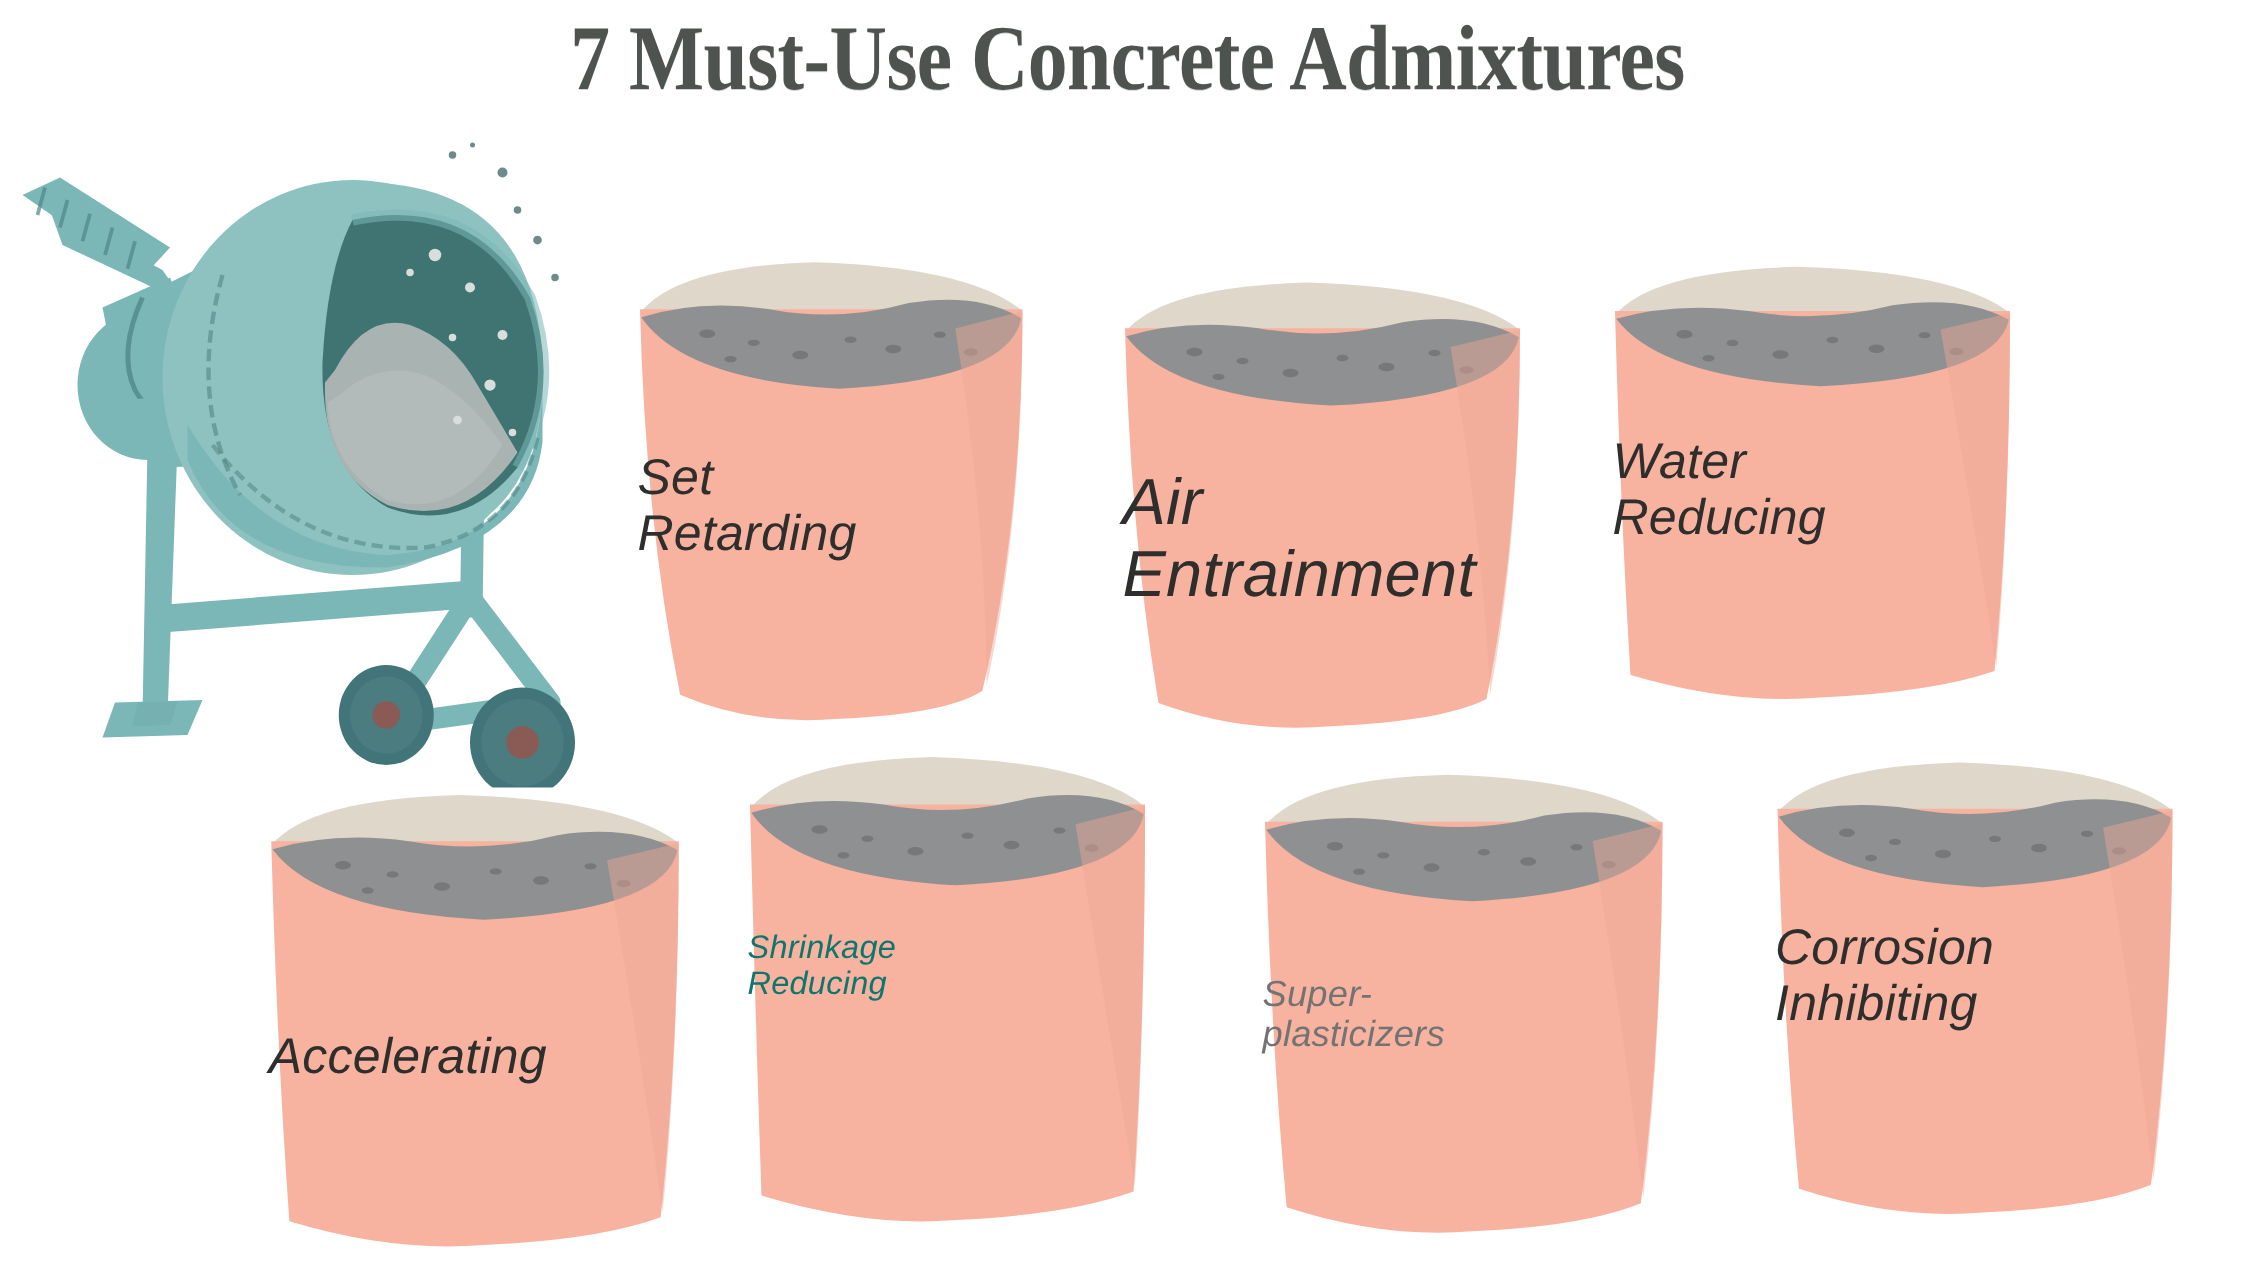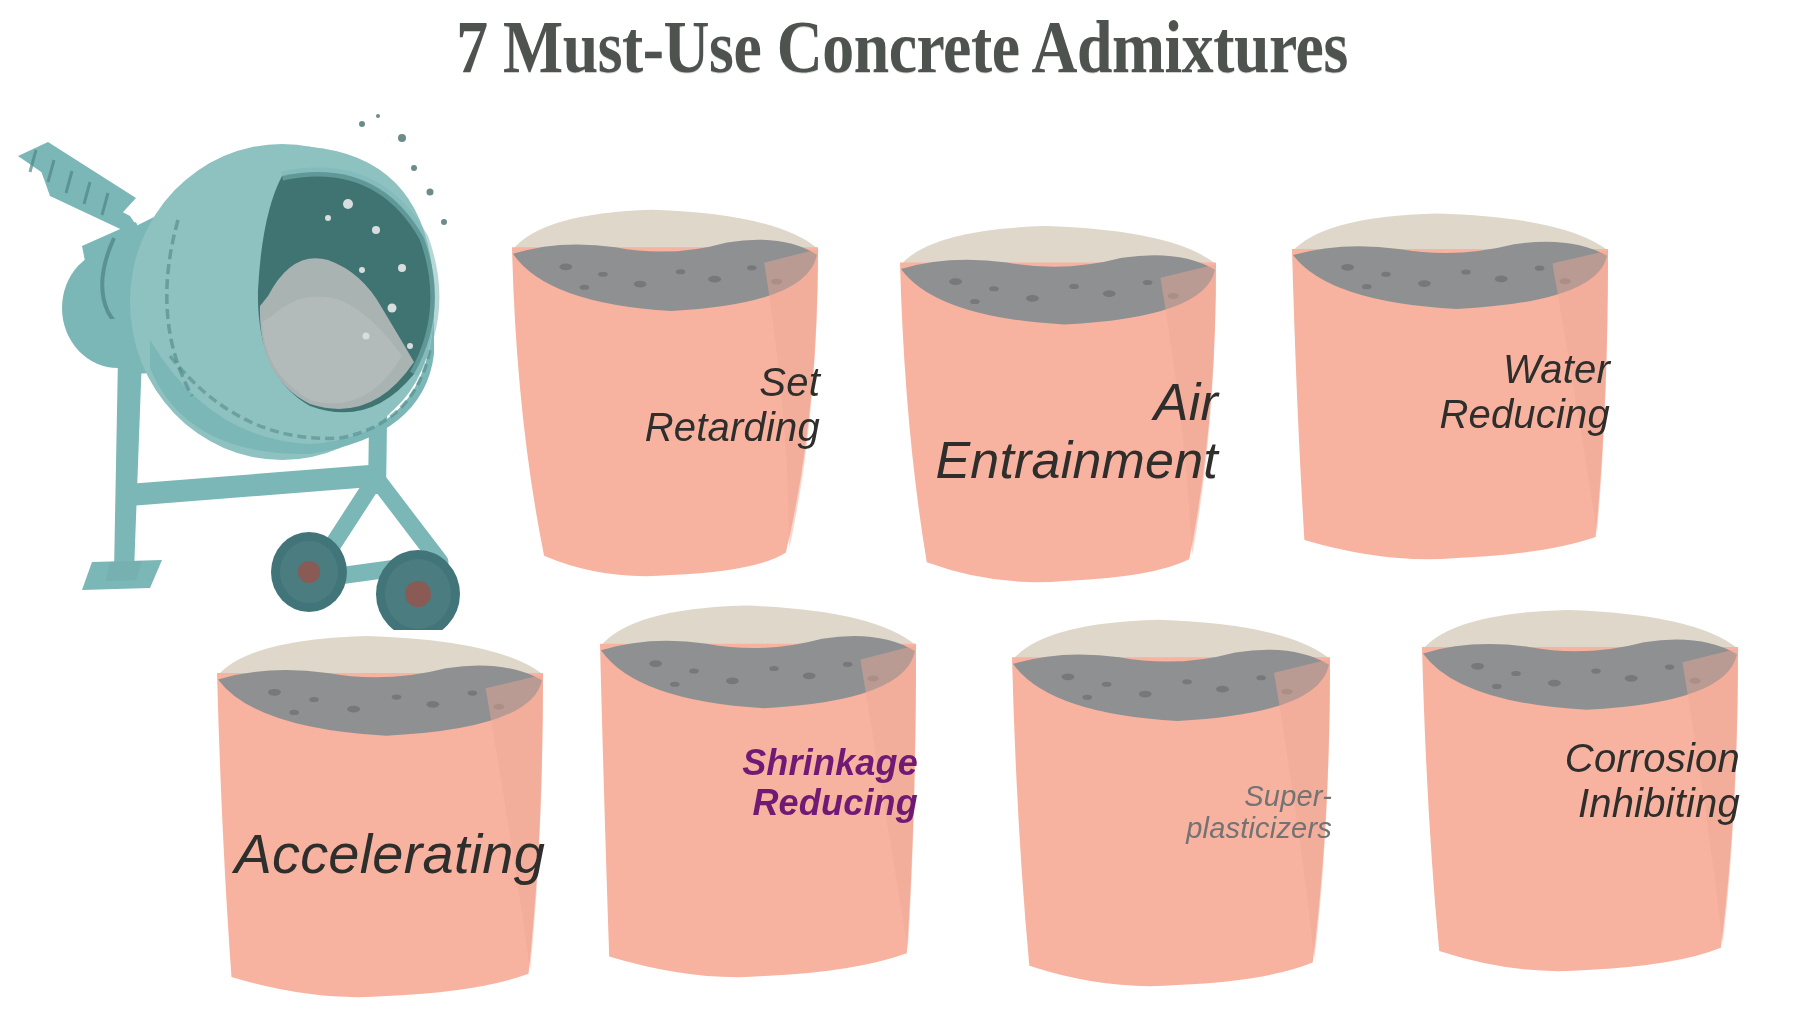--- a/index.html
+++ b/index.html
@@ -54,21 +54,21 @@
   
   .bucket {
     position: absolute;
   }
   .bucket svg { display: block; overflow: visible; }
 
   .bucket-label {
     position: absolute;
     left: 0;
     width: 100%;
-    text-align: right;
+    text-align: left;
     font-family: "Liberation Sans", "DejaVu Sans", sans-serif;
     font-style: italic;
     font-weight: 400;
     color: #2e2e2c;
     line-height: 1.12;
     white-space: pre-line;
     letter-spacing: 0.2px;
     pointer-events: none;
   }
 </style>
@@ -300,21 +300,21 @@
             <ellipse cx="138.6" cy="61.18" rx="6.4" ry="3.4"></ellipse>
             <ellipse cx="181.50000000000003" cy="49.105" rx="4.800000000000001" ry="2.55"></ellipse>
             <ellipse cx="217.8" cy="56.349999999999994" rx="6.4" ry="3.4"></ellipse>
             <ellipse cx="257.40000000000003" cy="45.080000000000005" rx="4.800000000000001" ry="2.55"></ellipse>
             <ellipse cx="283.8" cy="58.765" rx="5.6000000000000005" ry="2.975"></ellipse>
             <ellipse cx="79.2" cy="64.4" rx="4.800000000000001" ry="2.55"></ellipse>
           </g>
           <path d="M270.59999999999997 40.25 Q 297 192.50000000000003 315.15 321.825
      Q 328 192.50000000000003 328 26.565 Z" fill="#eda894" opacity="0.45"></path>
         </svg>
-        <div class="bucket-label" style="top: 175px; font-size: 56px; color: rgb(46, 46, 44);">Accelerating</div>
+        <div class="bucket-label" style="top: 175px; font-size: 40px; color: rgb(46, 46, 44);">Accelerating</div>
       </div>
       <div class="bucket" style="left: 598px; top: 618px; width: 320px; height: 360px;">
         <svg viewBox="0 0 320 360" width="320" height="360">
           <path d="M2 28.979999999999997
      Q 32 -9.108 147.20000000000002 -12.42
      Q 275.2 -8.28 318 27.324
      Q 224 64.17 144 58.788
      Q 57.599999999999994 53.82 2 28.979999999999997 Z" fill="#ded7ca"></path>
           <path d="M2 25.668
      Q 6.4 198.00000000000003 11.199999999999992 338.472
@@ -334,21 +334,21 @@
             <ellipse cx="134.4" cy="62.928" rx="6.4" ry="3.4"></ellipse>
             <ellipse cx="176" cy="50.507999999999996" rx="4.800000000000001" ry="2.55"></ellipse>
             <ellipse cx="211.20000000000002" cy="57.959999999999994" rx="6.4" ry="3.4"></ellipse>
             <ellipse cx="249.60000000000002" cy="46.368" rx="4.800000000000001" ry="2.55"></ellipse>
             <ellipse cx="275.2" cy="60.443999999999996" rx="5.6000000000000005" ry="2.975"></ellipse>
             <ellipse cx="76.8" cy="66.24" rx="4.800000000000001" ry="2.55"></ellipse>
           </g>
           <path d="M262.4 41.4 Q 288 198.00000000000003 309.92 331.02
      Q 318 198.00000000000003 318 27.324 Z" fill="#eda894" opacity="0.45"></path>
         </svg>
-        <div class="bucket-label" style="top: 125px; font-size: 36px; color: #701a75; font-weight: bold;">Shrinkage
+        <div class="bucket-label" style="top: 125px; font-size: 26px; color: #0f766e;">Shrinkage
 Reducing</div>
       </div>
       <div class="bucket" style="left: 1010px; top: 632px; width: 322px; height: 355px;">
         <svg viewBox="0 0 322 355" width="322" height="355">
           <path d="M2 28.5775
      Q 32.2 -8.9815 148.12 -12.2475
      Q 276.92 -8.165000000000001 320 26.9445
      Q 225.39999999999998 63.27875000000001 144.9 57.9715
      Q 57.96 53.072500000000005 2 28.5775 Z" fill="#ded7ca"></path>
           <path d="M2 25.311500000000002

